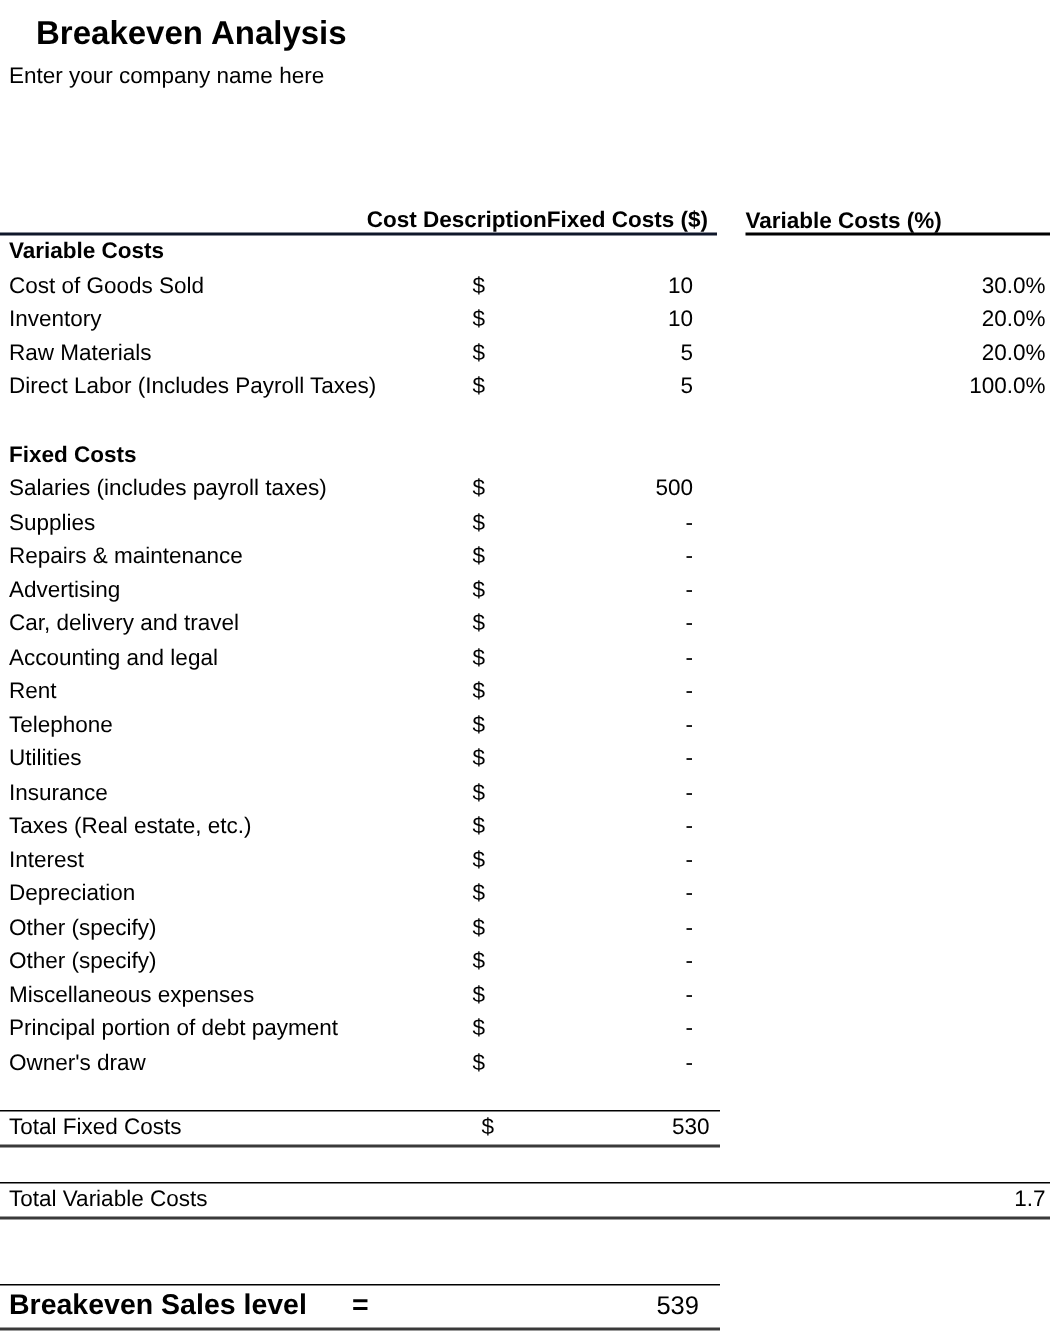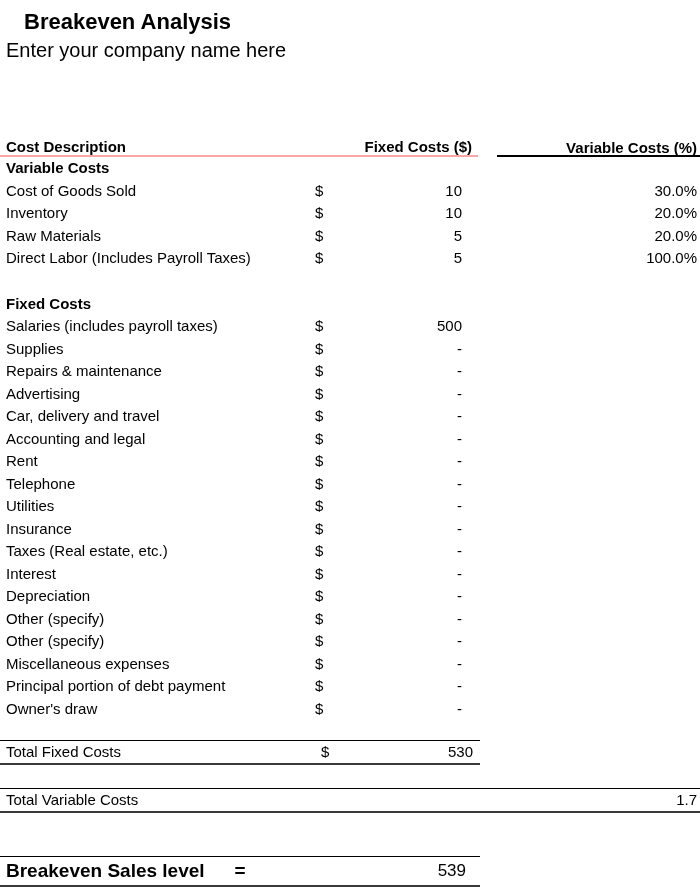--- a/index.html
+++ b/index.html
@@ -9,38 +9,38 @@
     font-family: "Liberation Sans", sans-serif;
     overflow: hidden; position: relative;
   }
   .page { width: 700px; }
 
   .title {
     font-weight: 700; font-size: 22px; line-height: 32px;
     padding: 6px 0 0 24px; letter-spacing: 0;
   }
   .subtitle {
-    font-size: 20px; line-height: 25px; padding-left: 6px;
+    font-size: 15px; line-height: 25px; padding-left: 6px;
   }
 
   .table { margin-top: 0; }
 
   
   .col-headers { display: flex; margin-top: 76px; }
   .hdr-left {
     width: 478px; box-sizing: border-box;
     padding: 0 6px; height: 18px;
-    border-bottom: 2px solid #fca5a5;
-    display: flex; justify-content: space-between; align-items: flex-end;
+    border-bottom: 2px solid #0f172a;
+    display: flex; justify-content: flex-end; align-items: flex-end;
     font-weight: 700; font-size: 15px;
   }
   .hdr-right {
     width: 203px; margin-left: 19px; box-sizing: border-box;
     height: 18px; border-bottom: 2px solid #000;
-    text-align: right; padding-right: 3px;
+    padding-right: 3px;
     font-weight: 700; font-size: 15px;
   }
 
   .section-label {
     font-weight: 700; font-size: 15px;
     height: 22.5px; line-height: 22.5px; padding-left: 6px;
   }
   .section-gap { height: 23px; }
 
   .row { display: flex; height: 22.5px; line-height: 22.5px; font-size: 15px; }

